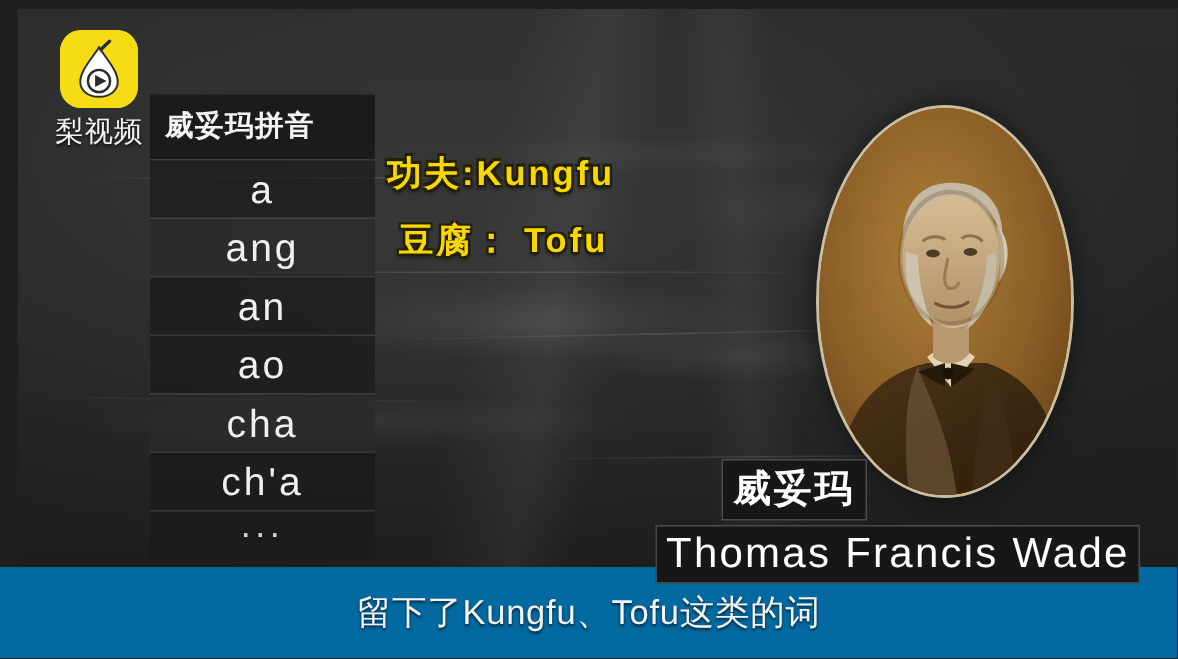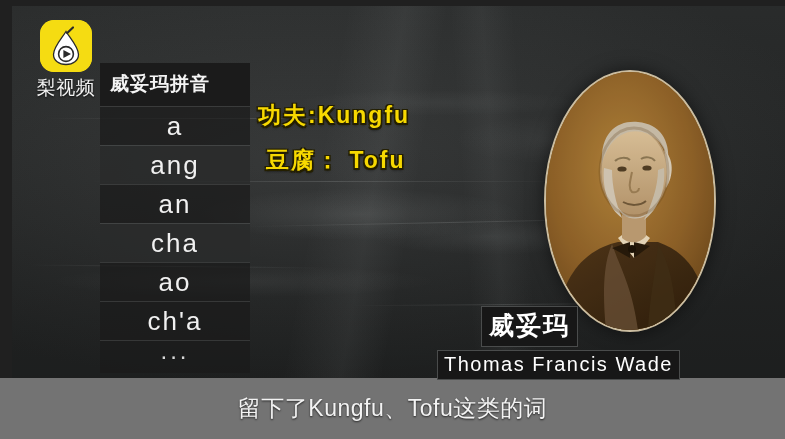--- a/index.html
+++ b/index.html
@@ -173,36 +173,36 @@
     letter-spacing: 2px;
     padding: 2px 7px 4px 7px;
     border: 1px solid rgba(170,175,175,.35);
     margin-left: 44px;
   }
   .name-en {
     display: inline-block;
     margin-top: 3px;
     background: #171717;
     color: #ffffff;
-    font-size: 20px;
+    font-size: 28px;
     font-weight: 400;
     letter-spacing: 1.5px;
     padding: 2px 6px 3px 6px;
     border: 1px solid rgba(170,175,175,.35);
     white-space: nowrap;
   }
 
   
   .subtitle-bar {
     position: absolute;
     left: 0;
     top: 378px;
     width: 785px;
     height: 61px;
-    background: #737373;
+    background: #0369a1;
     display: flex;
     align-items: center;
     justify-content: center;
   }
   .subtitle-text {
     color: #f3f3f3;
     font-size: 23px;
     letter-spacing: 0.5px;
     white-space: nowrap;
     text-shadow: 0 1px 2px rgba(0,0,0,.7);
@@ -243,22 +243,22 @@
     </svg>
     <div class="logo-text">梨视频</div>
   </div>
 
   <div class="pinyin-panel">
     <div class="pinyin-title">威妥玛拼音</div>
     <div class="pinyin-list">
       <div class="pinyin-row">a</div>
       <div class="pinyin-row alt">ang</div>
       <div class="pinyin-row">an</div>
+      <div class="pinyin-row">ao</div>
       <div class="pinyin-row alt">cha</div>
-      <div class="pinyin-row">ao</div>
       <div class="pinyin-row">ch'a</div>
       <div class="pinyin-row ellipsis">...</div>
     </div>
   </div>
 
   <div class="yellow-block">
     <div class="yellow-line">功夫:Kungfu</div>
     <div class="yellow-line indent">豆腐： Tofu</div>
   </div>
 

